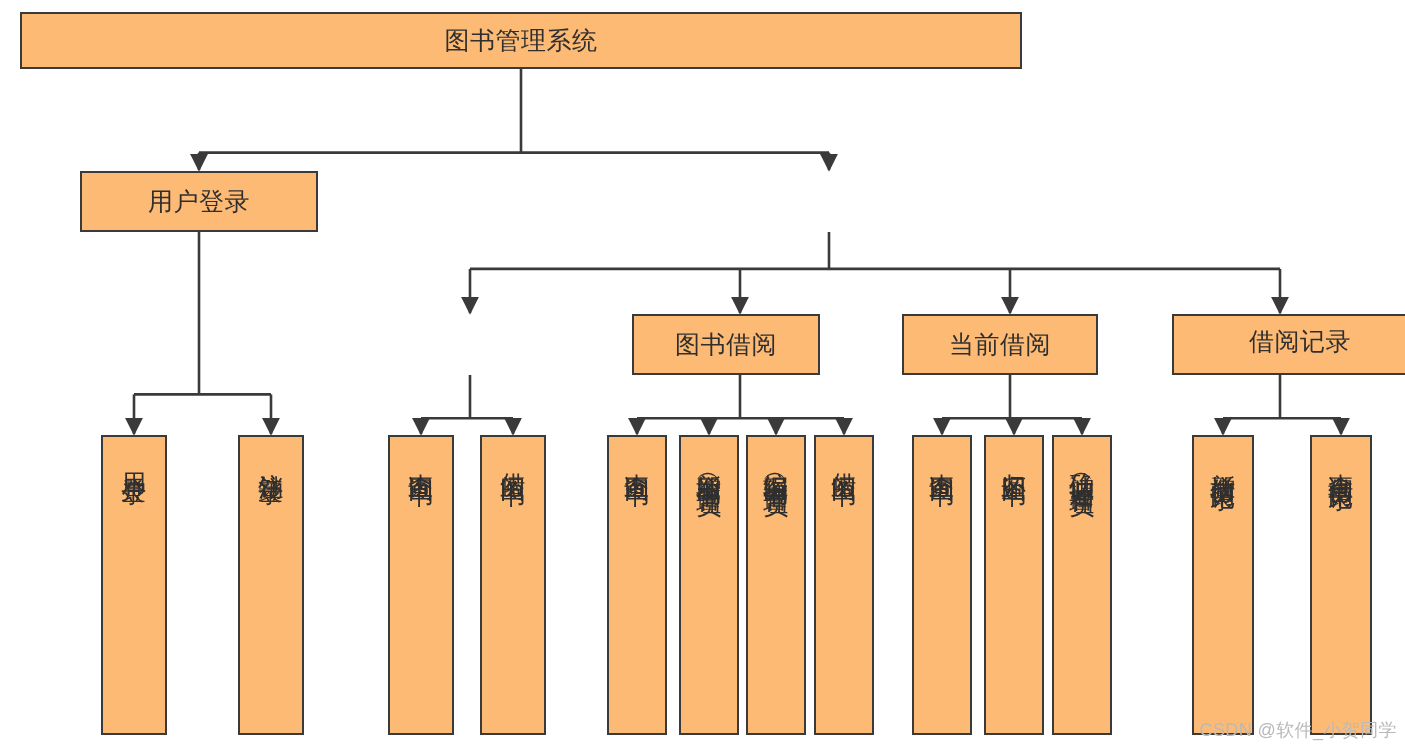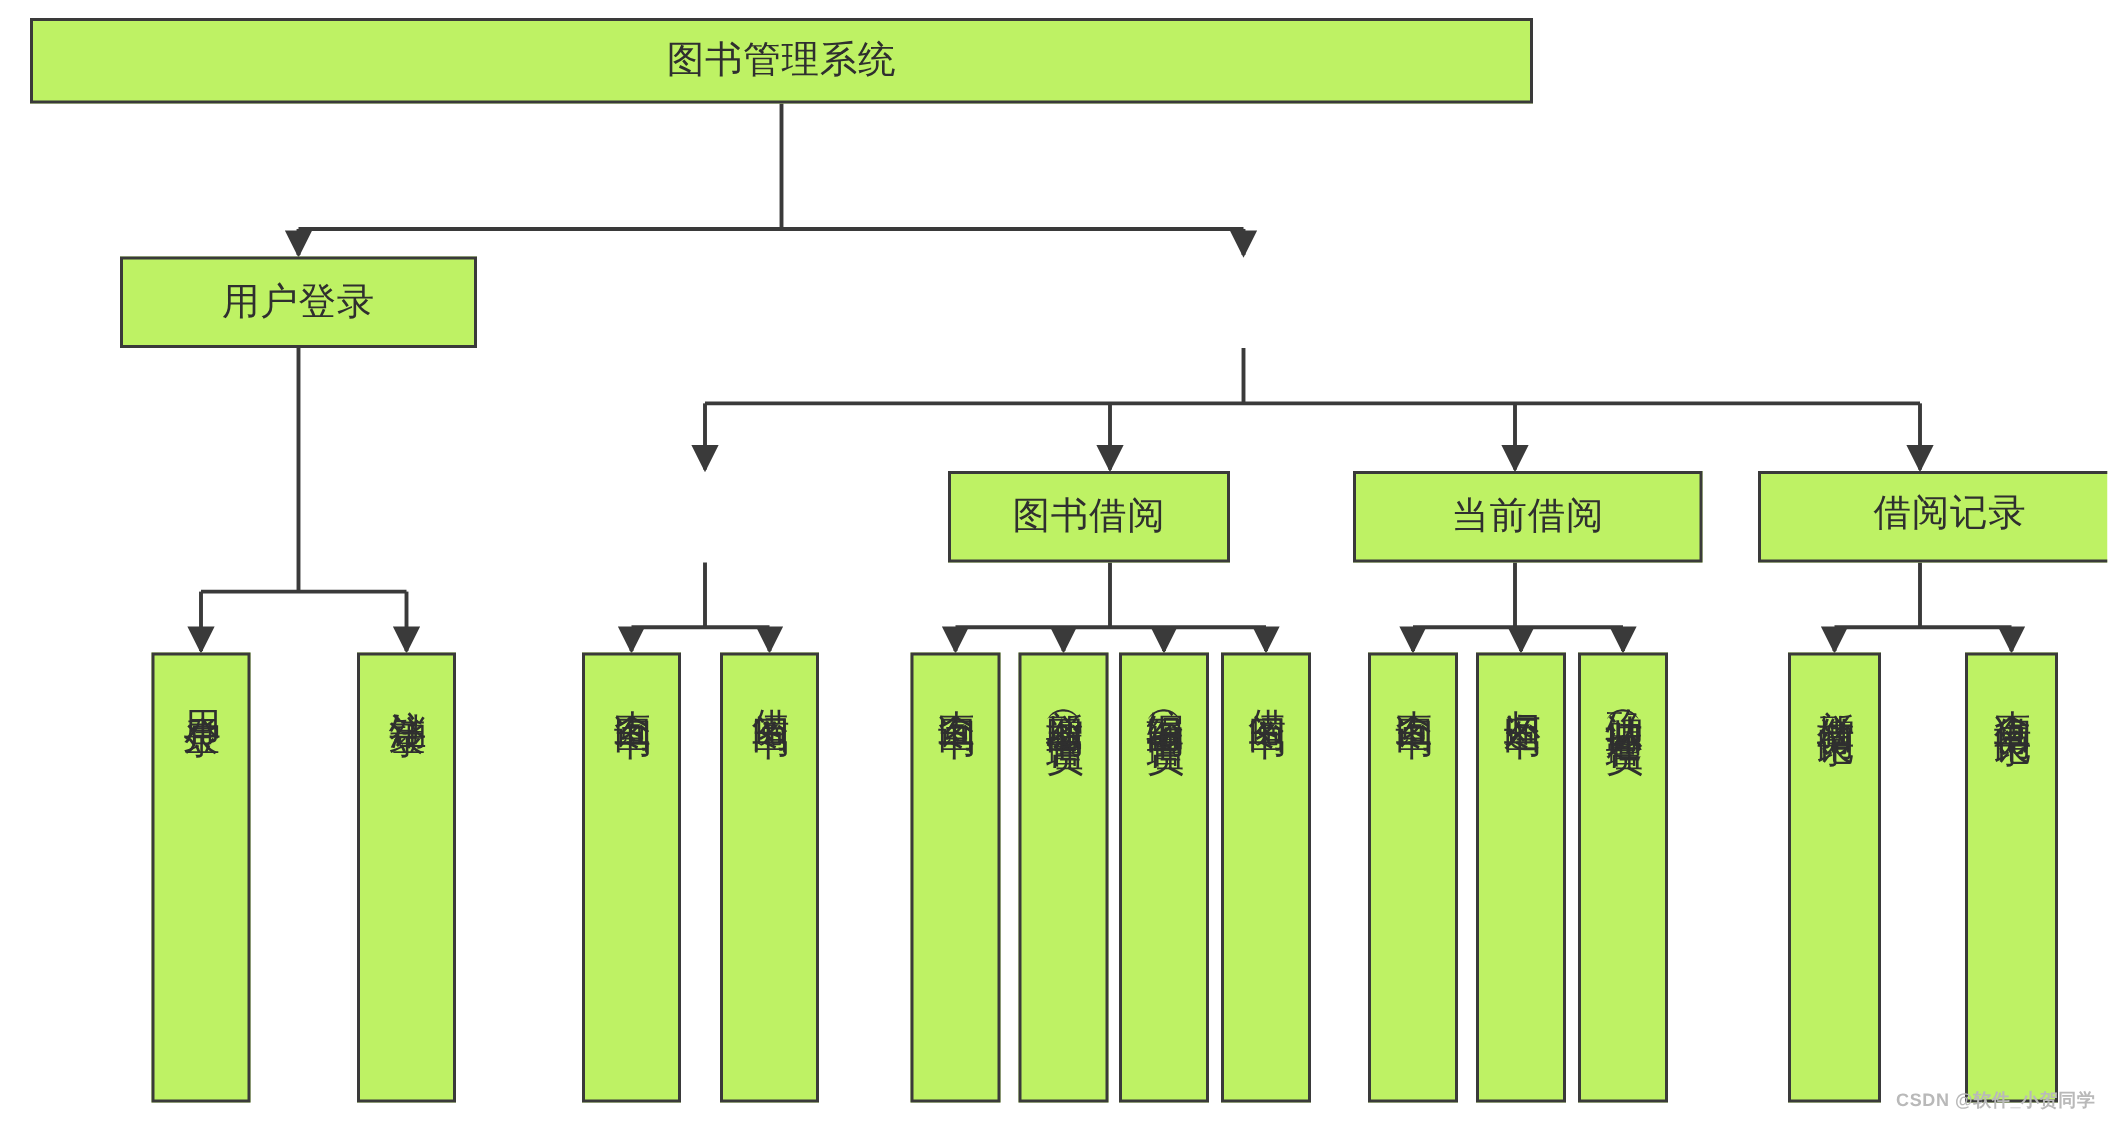--- a/index.html
+++ b/index.html
@@ -22,21 +22,21 @@
     position: absolute;
     left: 0;
     top: 0;
     width: 1405px;
     height: 747px;
     pointer-events: none;
   }
   .node {
     position: absolute;
     box-sizing: border-box;
-    background: #bef264;
+    background: #fdba74;
     border: 2.4px solid #3a3a3a;
     display: flex;
     align-items: center;
     justify-content: center;
     text-align: right;
     color: #2b2b2b;
   }
   .node-label {
     display: block;
     line-height: 1.22;
@@ -63,26 +63,25 @@
     font-size: 25px;
     line-height: 1.06;
     letter-spacing: 3px;
     white-space: nowrap;
     -webkit-writing-mode: vertical-rl;
   }
   #watermark {
     position: absolute;
     right: 8px;
     bottom: 5px;
-    font-size: 12px;
+    font-size: 18px;
     color: #b9b9b9;
     letter-spacing: 0.4px;
     white-space: nowrap;
     font-family: "Liberation Sans", "DejaVu Sans", sans-serif;
-    font-weight: bold;
   }
 </style>
 </head>
 <body>
 
 <div id="diagram-root">
 
   <svg id="edge-layer" viewBox="0 0 1405 747" width="1405" height="747" xmlns="http://www.w3.org/2000/svg">
     <defs>
       <marker id="arrow" viewBox="0 0 10 10" refX="9" refY="5" markerWidth="7" markerHeight="7" orient="auto-start-reverse">
@@ -130,21 +129,21 @@
     <span class="node-label">图书管理系统</span>
   </div>
 
   <div class="node horiz" style="left: 80px; top: 171px; width: 238px; height: 61px;">
     <span class="node-label">用户登录</span>
   </div>
 
   <div class="node horiz" style="left: 632px; top: 314px; width: 188px; height: 61px;">
     <span class="node-label">图书借阅</span>
   </div>
-  <div class="node horiz" style="left: 902px; top: 314px; width: 233px; height: 61px;">
+  <div class="node horiz" style="left: 902px; top: 314px; width: 196px; height: 61px;">
     <span class="node-label">当前借阅</span>
   </div>
   <div class="node horiz" style="left: 1172px; top: 314px; width: 256px; height: 61px; font-family: Liberation Mono, monospace;">
     <span class="node-label">借阅记录</span>
   </div>
 
   <div class="node vert" style="left: 101px; top: 435px; width: 66px; height: 300px;">
     <span class="node-label">用户登录</span>
   </div>
   <div class="node vert" style="left: 238px; top: 435px; width: 66px; height: 300px;">

